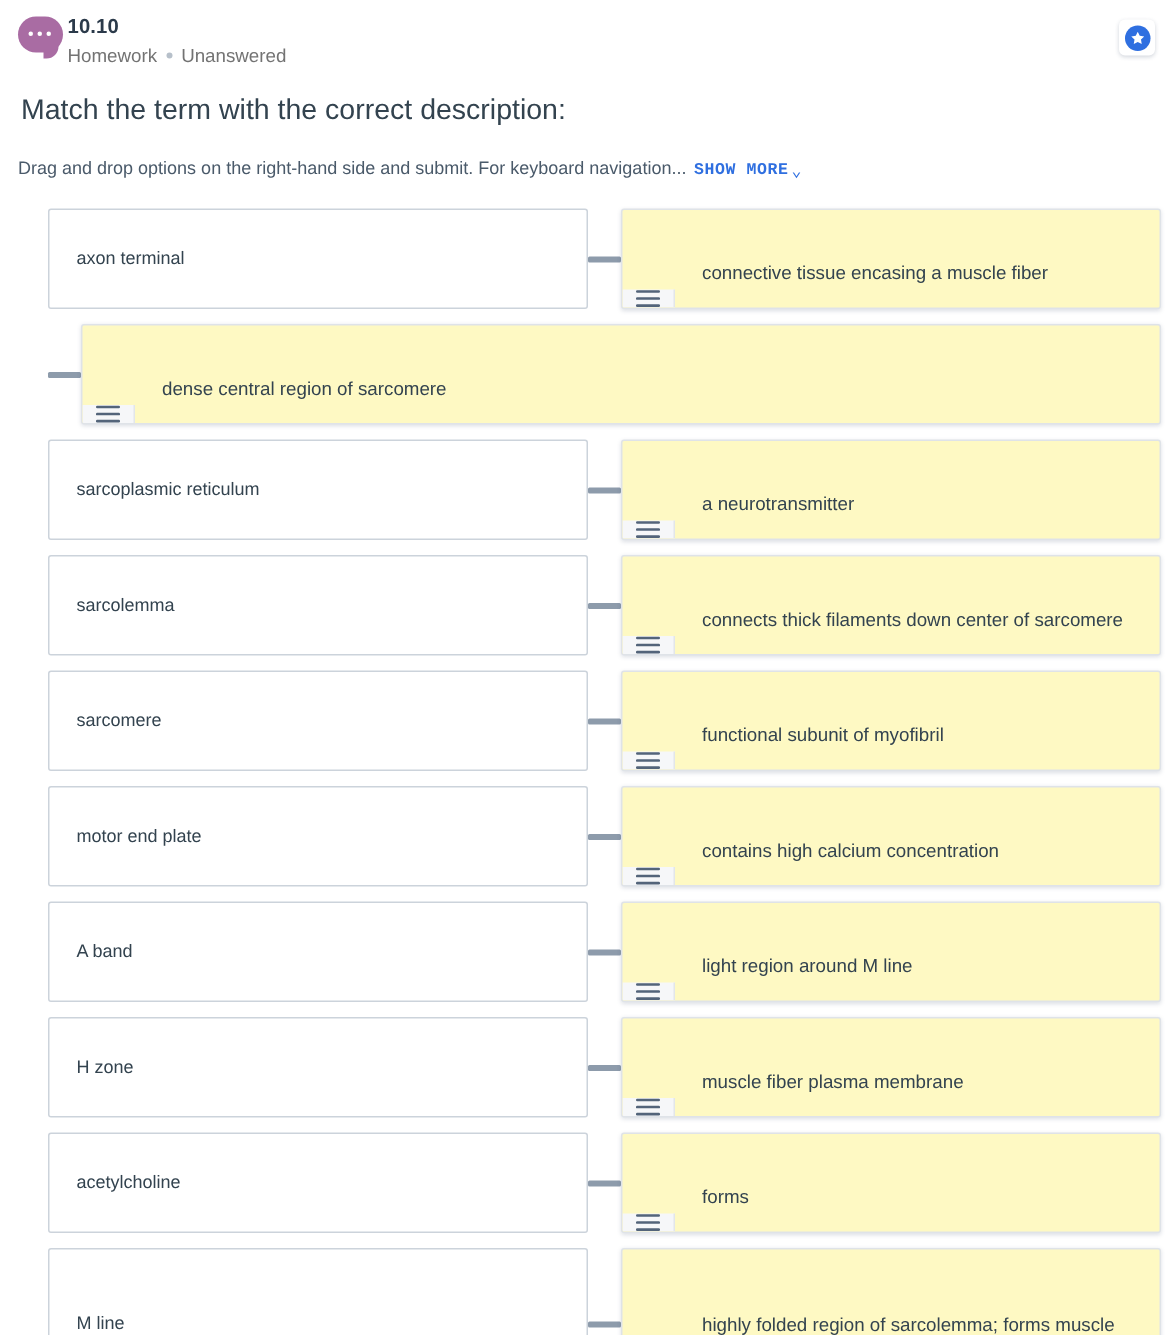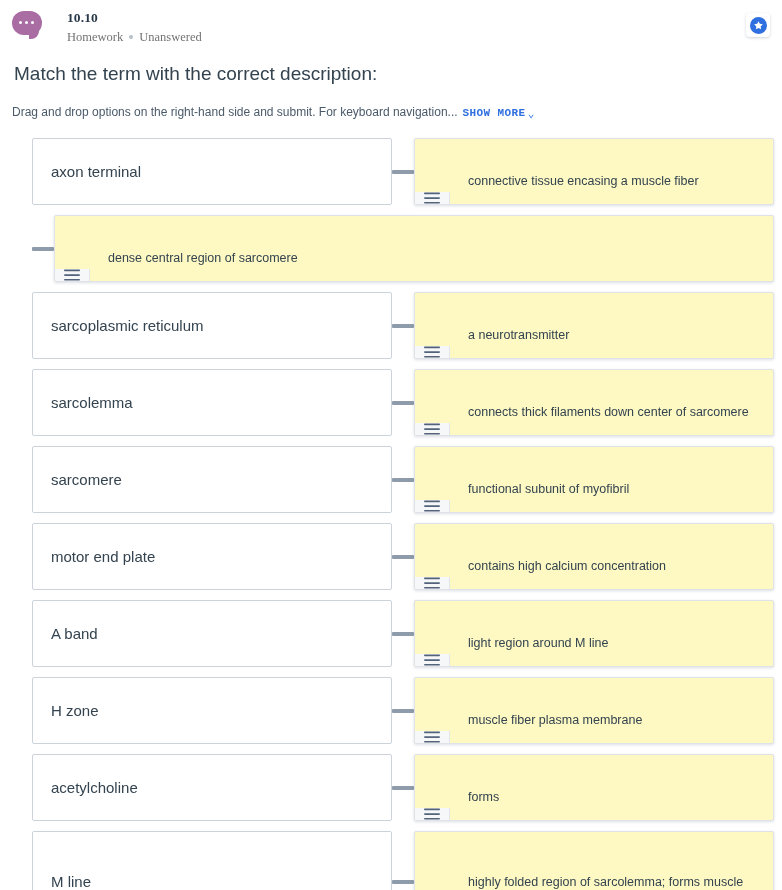--- a/index.html
+++ b/index.html
@@ -52,23 +52,22 @@
     gap: 3px;
   }
   .avatar .dots i {
     display: block;
     width: 3px; height: 3px;
     background: #ffffff;
     border-radius: 50%;
   }
 
   .headtext {
-    margin-left: 23px;
+    margin-left: 1px;
     padding-top: 1px;
-    font-family: Liberation Serif, serif;
   }
   .qnum {
     font-size: 13.5px;
     font-weight: bold;
     color: #2b3a4a;
     line-height: 18px;
     letter-spacing: .1px;
   }
   .submeta {
     font-size: 12.5px;
@@ -156,21 +155,21 @@
     flex: 0 0 360px;
     border: 1px solid #ccd3db;
     background: #ffffff;
     border-radius: 2px;
     display: flex;
     align-items: center;
     padding: 0 18px;
     min-height: 67px;
   }
   .term-label {
-    font-size: 15px;
+    font-size: 12px;
     color: #33434f;
     line-height: 17px;
   }
 
   .connector {
     flex: 0 0 22px;
     display: flex;
     align-items: center;
     justify-content: center;
   }

